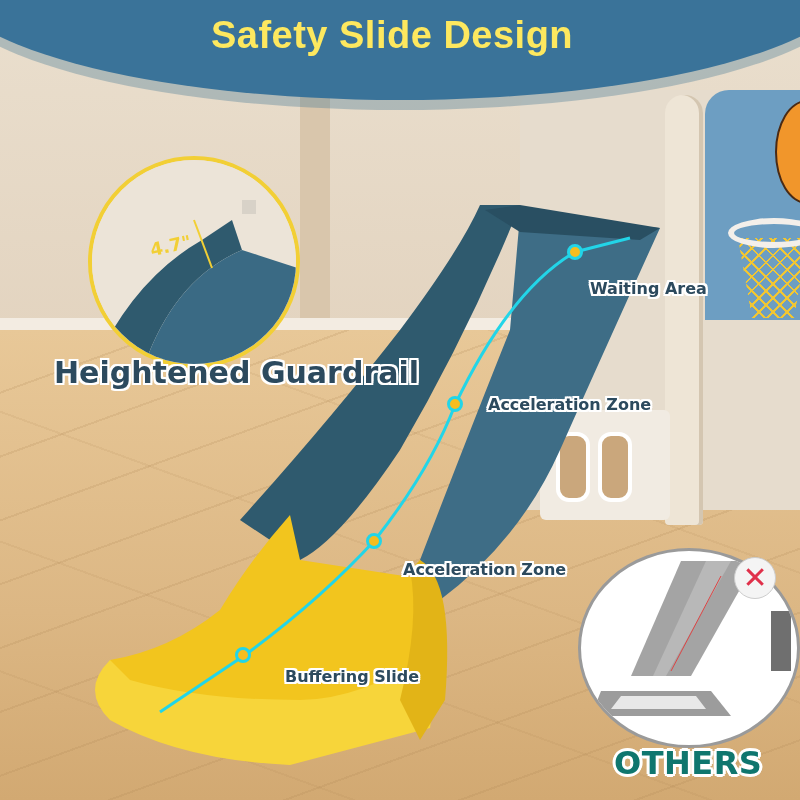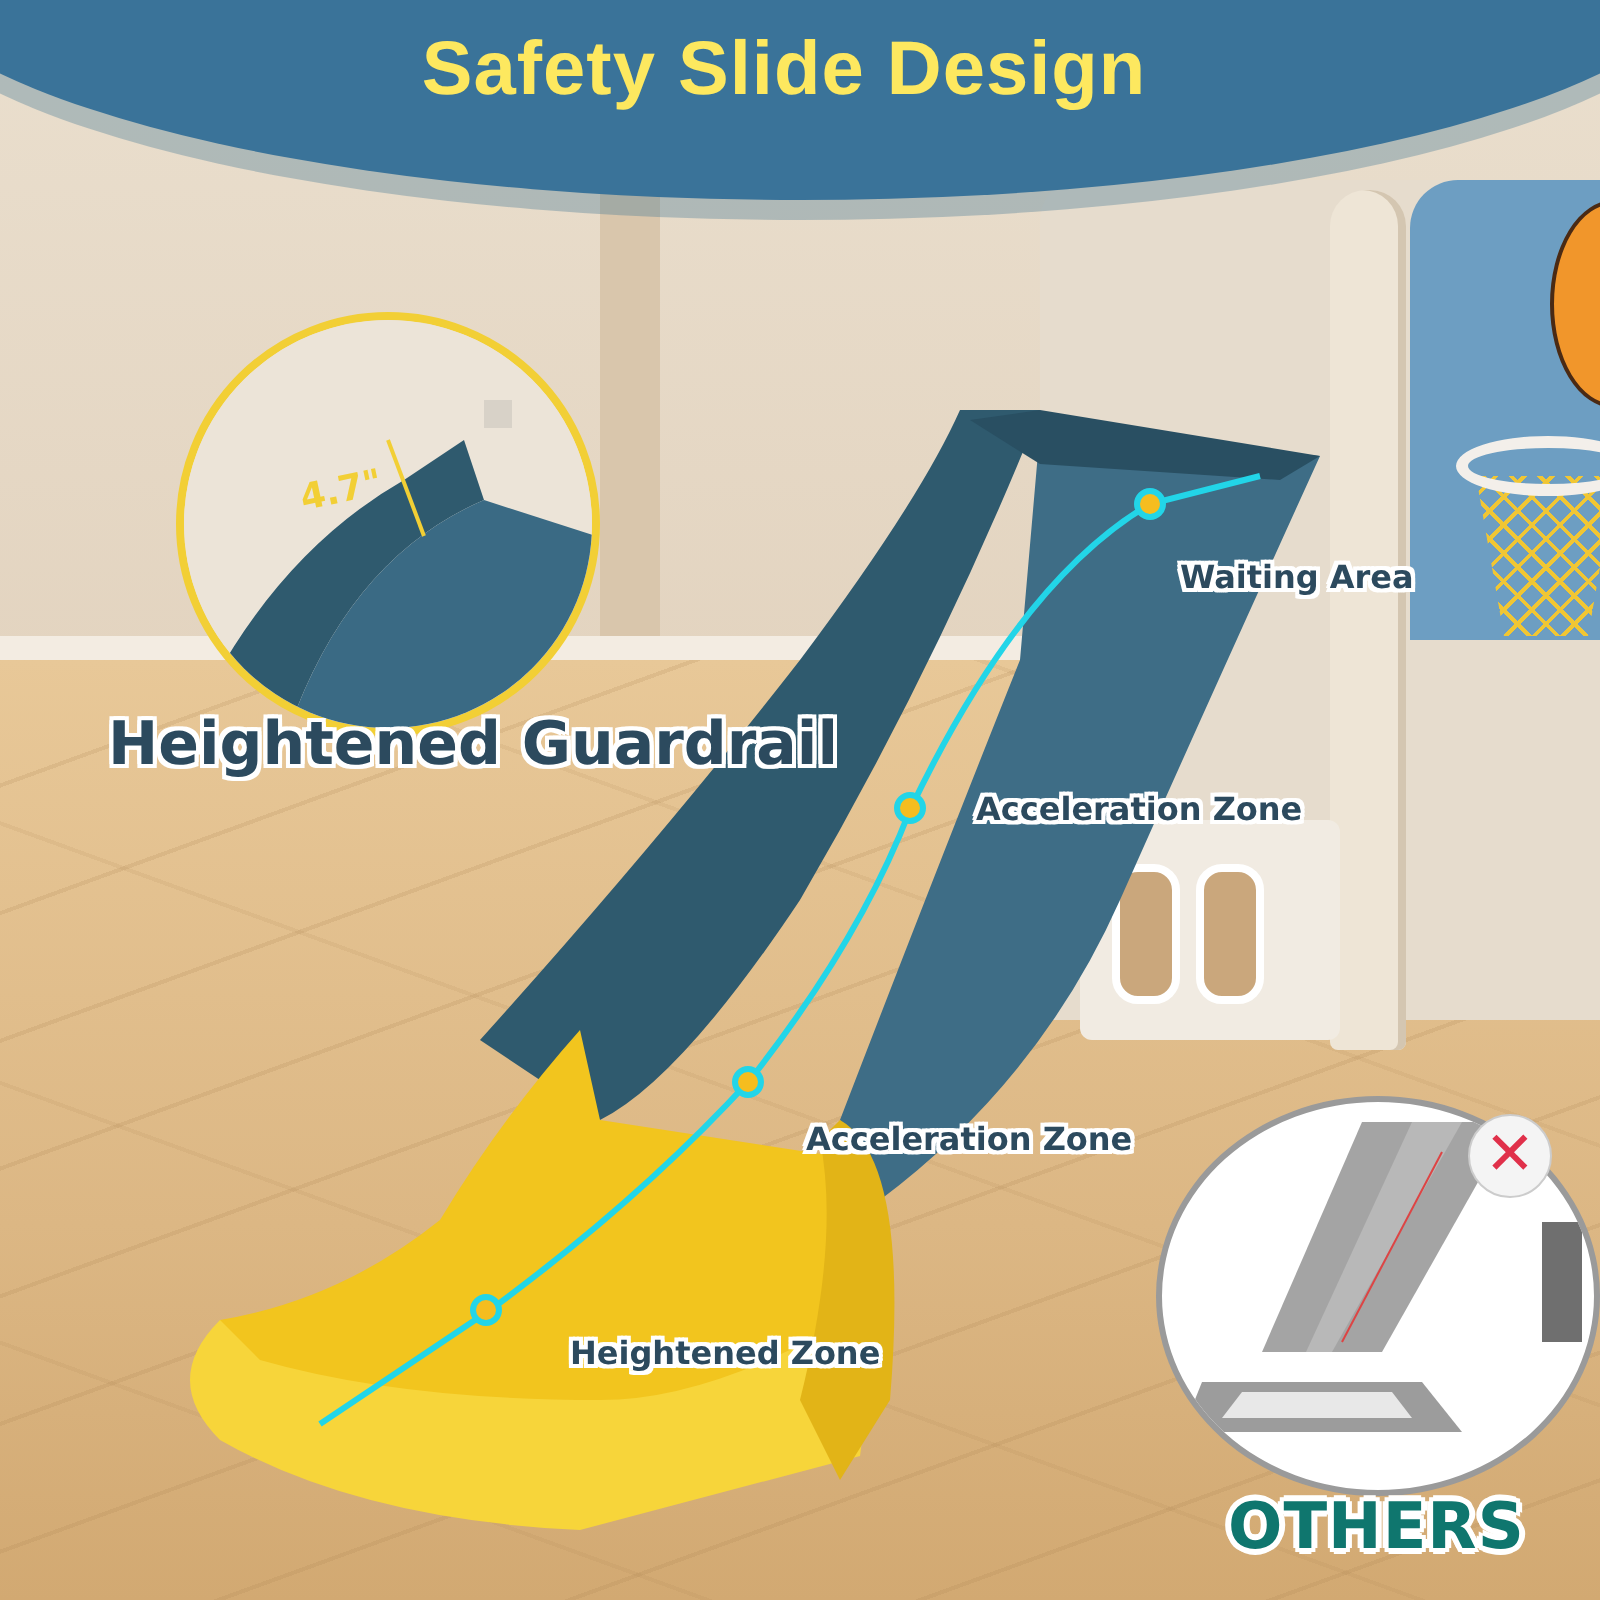--- a/index.html
+++ b/index.html
@@ -87,21 +87,21 @@
   <div class="dot" style="left:567px;top:244px"></div>
   <div class="zone-label" style="left:566px;top:279px">Waiting Area</div>
 
   <div class="dot" style="left:447px;top:396px"></div>
   <div class="zone-label" style="left:464px;top:395px">Acceleration Zone</div>
 
   <div class="dot" style="left:366px;top:533px"></div>
   <div class="zone-label" style="left:379px;top:560px">Acceleration Zone</div>
 
   <div class="dot" style="left:235px;top:647px"></div>
-  <div class="zone-label" style="left:261px;top:667px">Heightened Zone</div>
+  <div class="zone-label" style="left:261px;top:667px">Buffering Slide</div>
 
   <div class="others-bubble">
     <svg width="222" height="200">
       <path d="M100 10 L175 10 L110 125 L50 125 Z" fill="#a4a4a4"></path>
       <path d="M125 10 L150 10 L85 125 L72 125 Z" fill="#b8b8b8"></path>
       <line x1="140" y1="25" x2="90" y2="120" stroke="#d44" stroke-width="1"></line>
       <path d="M20 140 L130 140 L150 165 L10 165 Z" fill="#9c9c9c"></path>
       <path d="M40 145 L115 145 L125 158 L30 158 Z" fill="#e8e8e8"></path>
       <rect x="190" y="60" width="20" height="60" fill="#6f6f6f"></rect>
     </svg>

